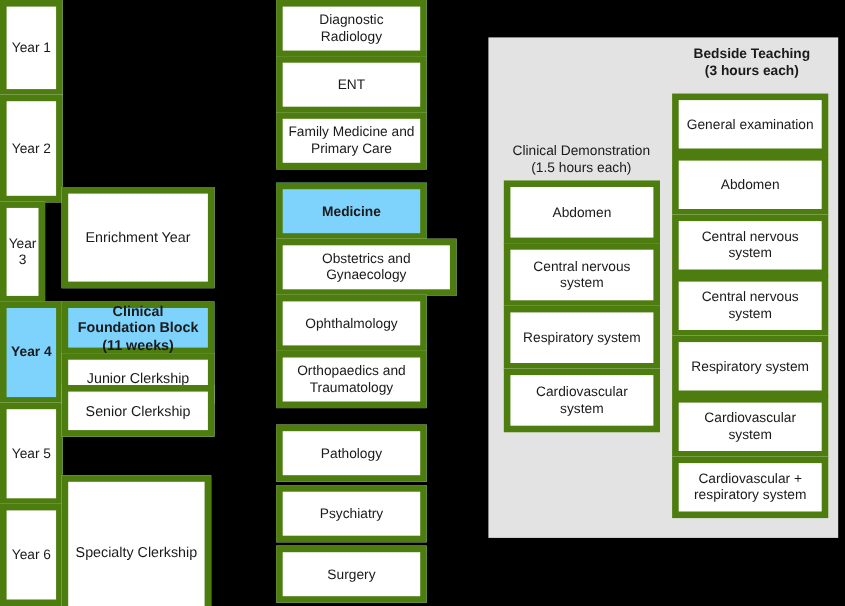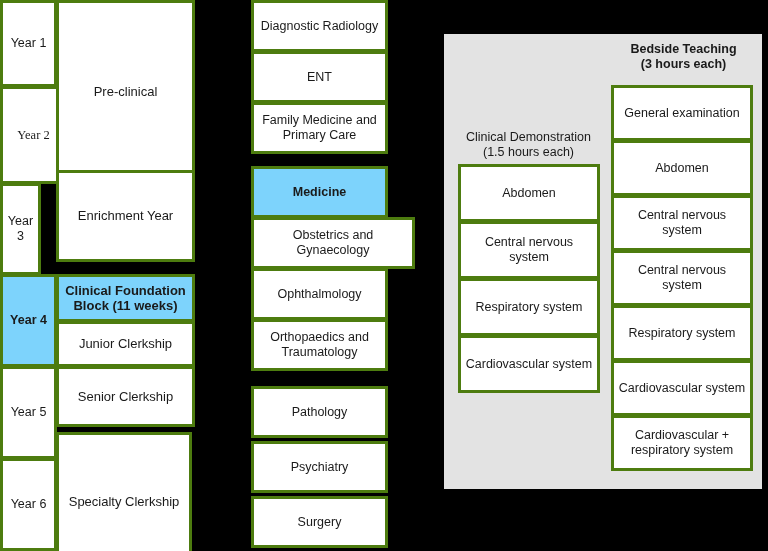--- a/index.html
+++ b/index.html
@@ -19,21 +19,21 @@
     width: 768px;
     height: 551px;
     background: #000000;
   }
 
   
   .cell {
     position: absolute;
     box-sizing: border-box;
     background: #ffffff;
-    border: 3px solid #4d7c0f;
+    border: 6px solid #4d7c0f;
     display: flex;
     align-items: center;
     justify-content: center;
     text-align: center;
     line-height: 1.18;
     padding: 14px 4px;
   }
   .cell.shaded {
     background: #7dd3fc;
     font-weight: bold;
@@ -73,31 +73,30 @@
   .teach-cell { font-size: 12.5px; }
 </style>
 </head>
 <body>
 
 <div id="canvas">
 
   <div id="curriculum-panel">
 
     <div class="cell year-cell" style="left:0px; top:0px; width:57px; height:87px;">Year 1</div>
-    <div class="cell year-cell" style="left:0px; top:86px; width:67px; height:98px;font-family:Liberation Serif, serif;">Year 2</div>
+    <div class="cell year-cell" style="left:0px; top:86px; width:57px; height:98px;">Year 2</div>
     <div class="cell year-cell" style="left:0px; top:183px; width:41px; height:92px;">Year 3</div>
     <div class="cell year-cell shaded" style="left:0px; top:274px; width:57px; height:93px;">Year 4</div>
     <div class="cell year-cell" style="left:0px; top:366px; width:57px; height:93px;">Year 5</div>
     <div class="cell year-cell" style="left:0px; top:458px; width:57px; height:93px;">Year 6</div>
 
-    <div class="cell stage-cell" style="left:56px; top:0px; width:139px; height:184px;">Pre-clinical</div>
     <div class="cell stage-cell" style="left:56px; top:170px; width:139px; height:92px;">Enrichment Year</div>
     <div class="cell stage-cell shaded" style="left:56px; top:274px; width:139px; height:48px;">Clinical Foundation Block (11 weeks)</div>
     <div class="cell stage-cell" style="left:56px; top:321px; width:139px; height:46px;">Junior Clerkship</div>
-    <div class="cell stage-cell" style="left:56px; top:366px; width:139px; height:61px;">Senior Clerkship</div>
+    <div class="cell stage-cell" style="left:56px; top:350px; width:139px; height:47px;">Senior Clerkship</div>
     <div class="cell stage-cell" style="left:56px; top:432px; width:136px; height:139px;">Specialty Clerkship</div>
   </div>
 
   <div id="specialty-panel">
     <div class="cell specialty-cell" style="left:0px; top:0px; width:137px; height:52px;">Diagnostic Radiology</div>
     <div class="cell specialty-cell" style="left:0px; top:51px; width:137px; height:52px;">ENT</div>
     <div class="cell specialty-cell" style="left:0px; top:102px; width:137px; height:52px;">Family Medicine and Primary Care</div>
     <div class="cell specialty-cell shaded" style="left:0px; top:166px; width:137px; height:52px;">Medicine</div>
     <div class="cell specialty-cell" style="left:0px; top:217px; width:164px; height:52px;">Obstetrics and Gynaecology</div>
     <div class="cell specialty-cell" style="left:0px; top:268px; width:137px; height:52px;">Ophthalmology</div>

